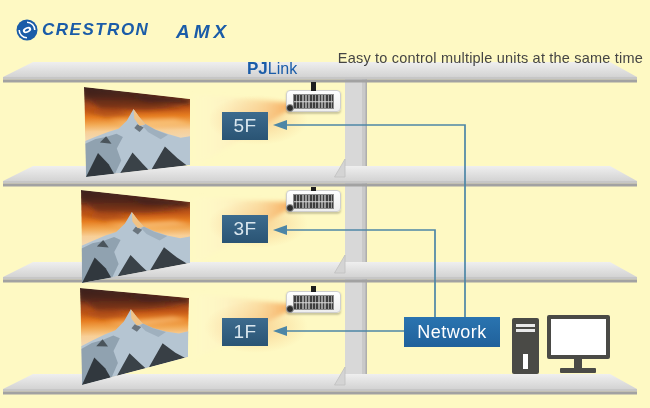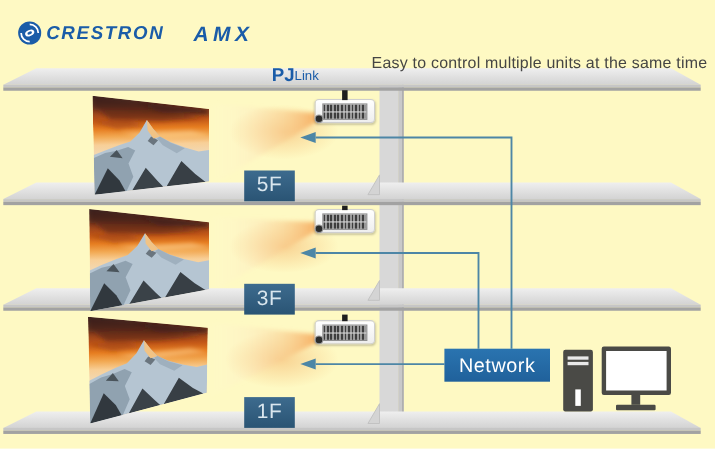--- a/index.html
+++ b/index.html
@@ -10,42 +10,42 @@
   #scene{position:absolute;left:0;top:0;width:650px;height:408px;}
 
   
   .brand{position:absolute;display:flex;align-items:center;color:var(--brand,#1A5CA8);}
   .brand-crestron{left:16px;top:19px;gap:4px;}
   .brand-crestron .brand-text{font-size:17px;font-weight:bold;font-style:italic;letter-spacing:1.5px;}
   .brand-amx{left:176px;top:21px;}
   .brand-amx .brand-text{font-size:19px;font-weight:bold;font-style:italic;letter-spacing:4px;}
   .brand-pjlink{left:247px;top:20px;margin-top:39px;}
   .brand-pjlink .pj{font-size:17px;font-weight:bold;letter-spacing:0px;}
-  .brand-pjlink .link{font-size:12px;font-weight:normal;}
+  .brand-pjlink .link{font-size:16px;font-weight:normal;}
   .tagline{position:absolute;right:7px;top:50px;font-size:14.5px;color:var(--tagline,#454545);letter-spacing:0.2px;}
 
   
   .projector{position:absolute;left:286px;width:55px;height:22px;border-radius:4px;
     background:linear-gradient(180deg,#ffffff,#eeeeee);border:1px solid #cfcfcf;
     box-shadow:0 1.5px 2px rgba(0,0,0,0.2);box-sizing:border-box;}
   .projector .mount{position:absolute;left:24px;bottom:100%;width:5px;background:#1e1e1e;}
   .p-5f{top:90px}.p-5f .mount{height:9px}
   .p-3f{top:190px}.p-3f .mount{height:4px}
   .p-1f{top:291px}.p-1f .mount{height:6px}
   .projector .grill{position:absolute;left:6px;right:6px;top:3px;height:13px;border:1px solid #8f8f8f;
     background:repeating-linear-gradient(90deg,#3e3e3e 0 1.6px,#9a9a9a 1.6px 3.2px);}
   .projector .grill::after{content:"";position:absolute;left:0;right:0;top:50%;height:1.5px;
     background:#d8d8d8;transform:translateY(-50%);}
   .projector .lens{position:absolute;left:-1px;bottom:-1px;width:6px;height:6px;border-radius:50%;
     background:#2c2c2c;border:1px solid #9a9a9a;}
 
   
   .floor-label{position:absolute;left:222px;width:46px;height:28px;display:flex;align-items:center;
     justify-content:center;background:linear-gradient(180deg,var(--lblTop,#3D6B8E),var(--lblBottom,#2A5474));
-    color:var(--lblText,#D9E6EE);font-size:19px;letter-spacing:0.5px;margin-top:43px;}
+    color:var(--lblText,#D9E6EE);font-size:19px;letter-spacing:0.5px;}
   .lbl-0{top:112px}.lbl-1{top:215px}.lbl-2{top:318px}
 
   
   .network-box{position:absolute;left:404px;top:317px;width:96px;height:30px;display:flex;
     align-items:center;justify-content:center;color:var(--netText,#fff);font-size:18px;letter-spacing:0.5px;
     background:linear-gradient(180deg,var(--netTop,#2A74B0),var(--netBottom,#20619B));}
 
   
   .tower{position:absolute;left:512px;top:318px;width:27px;height:56px;background:var(--dev,#4A4A46);border-radius:2px;}
   .tower .vent{position:absolute;left:4px;right:4px;height:2.5px;background:#e9e9e9;}

